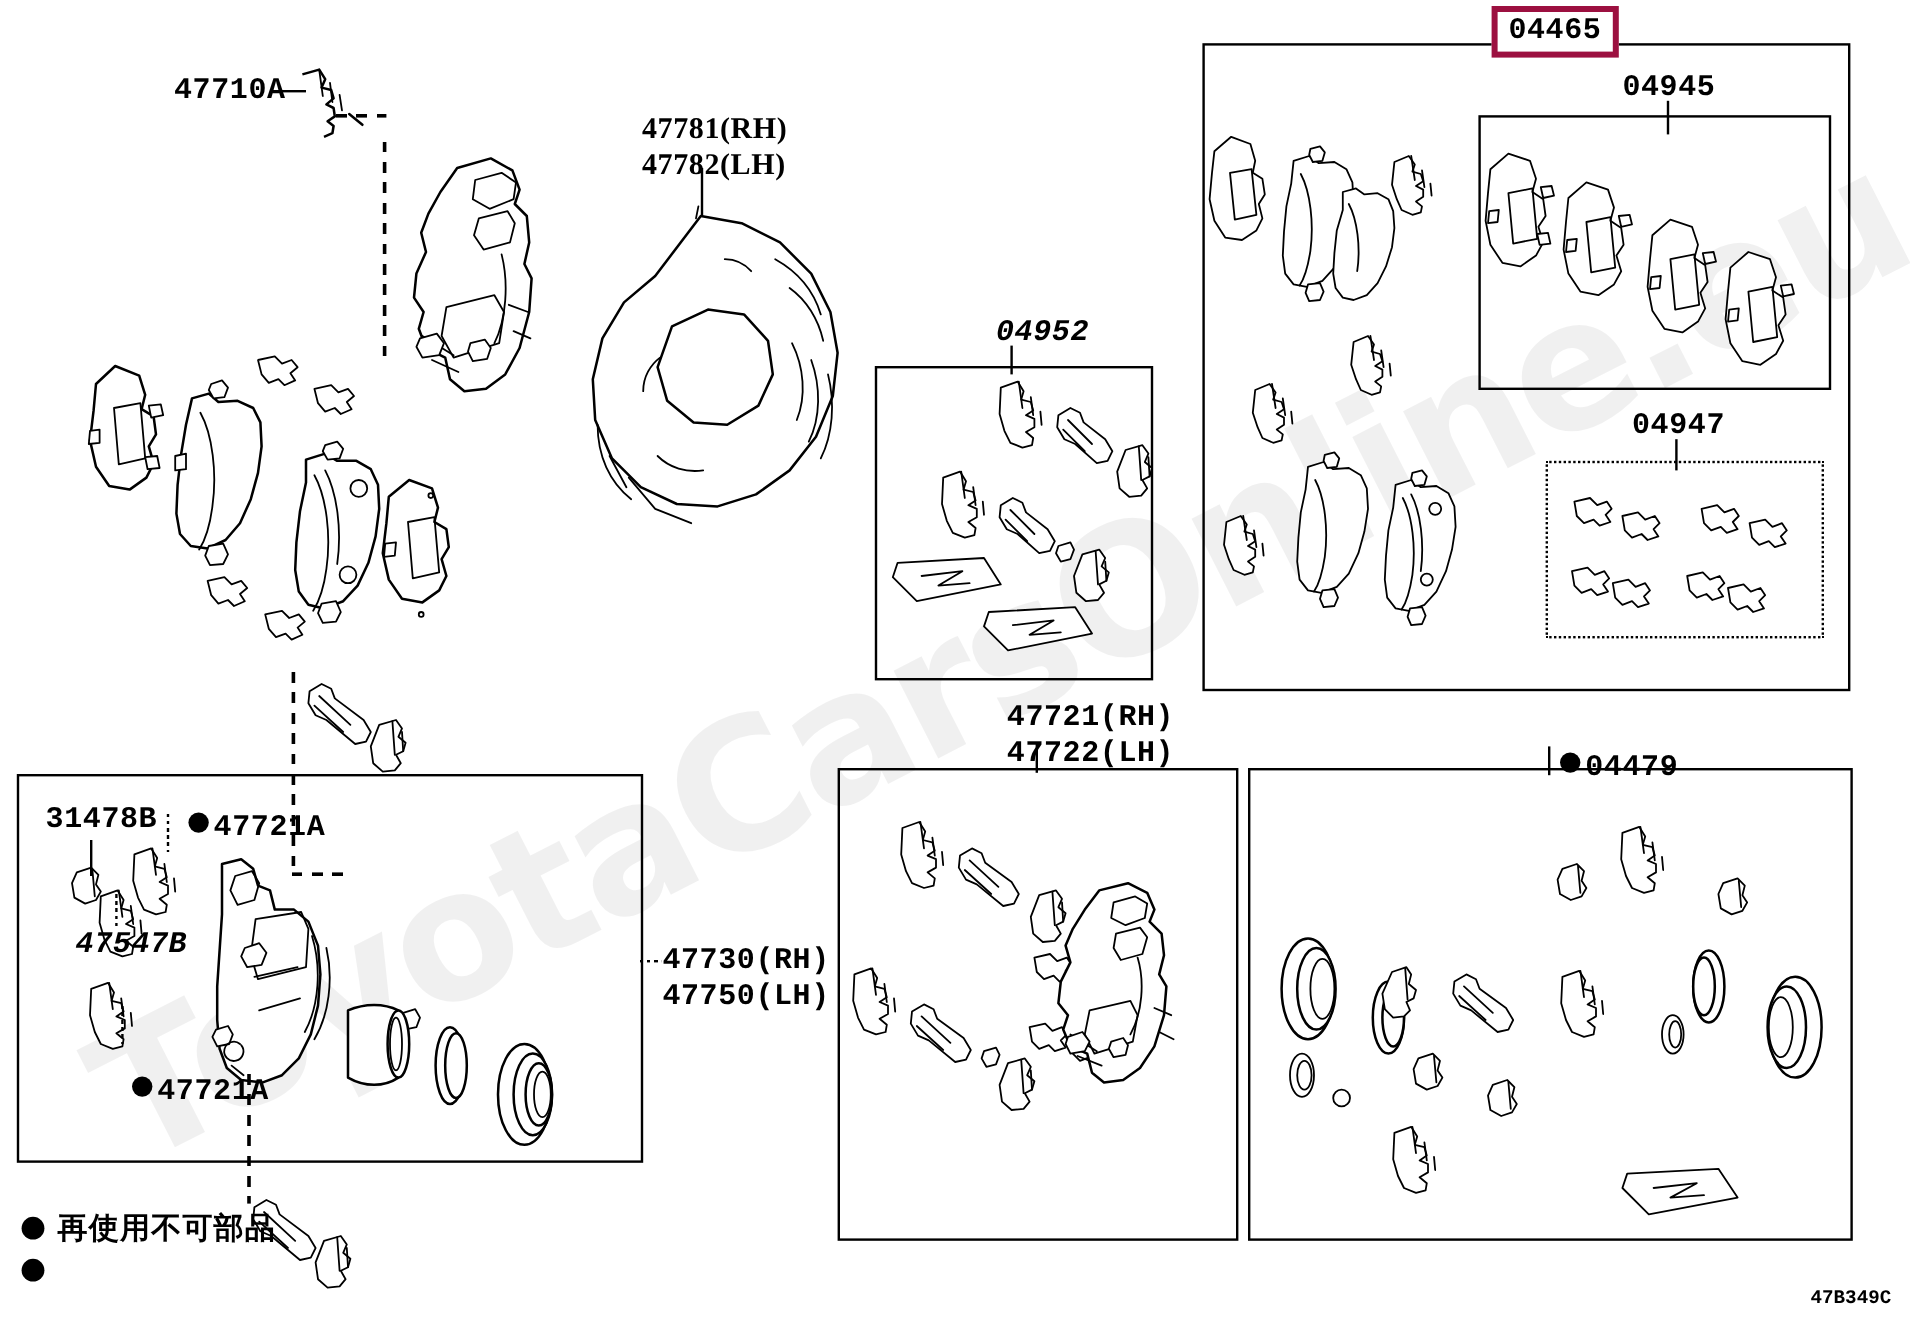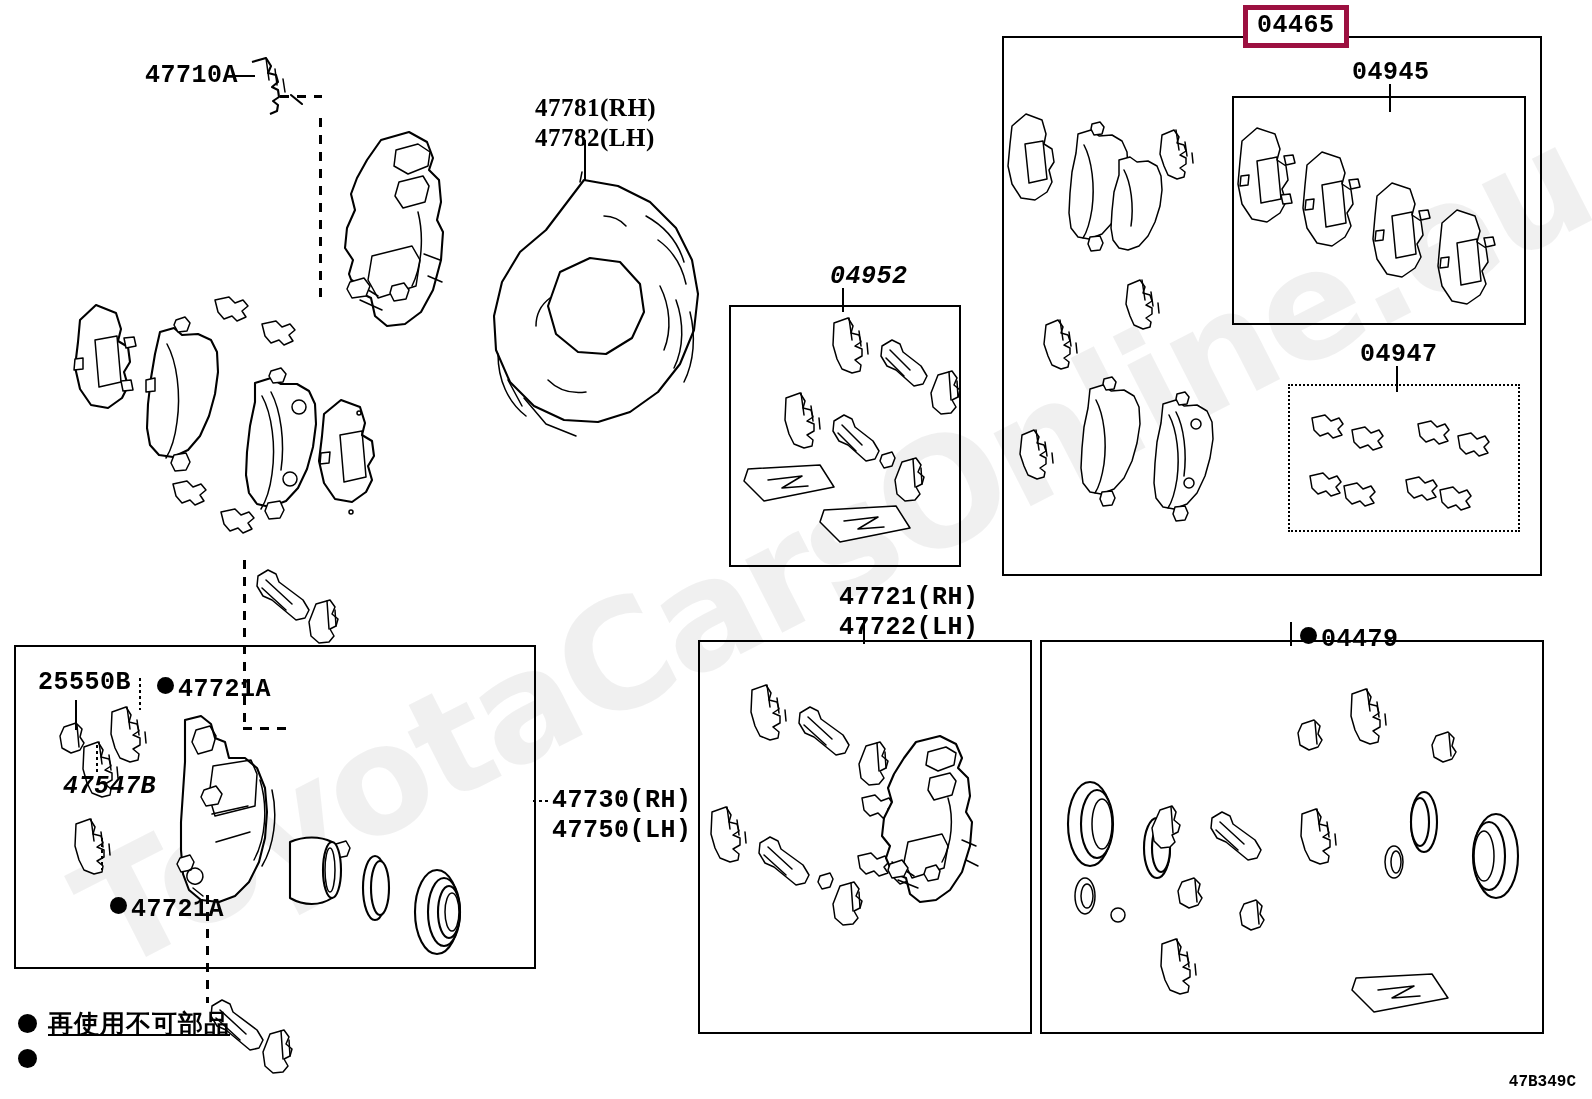--- a/index.html
+++ b/index.html
@@ -50,21 +50,21 @@
             width:3px;}
   .lead-dash-h{position:absolute;z-index:28;
             background-image:repeating-linear-gradient(to right,#000 0 9px,transparent 9px 17px);
             height:3px;}
 
   
   .legend{position:absolute;left:18px;top:1006px;z-index:35;}
   .legend-row{display:flex;align-items:center;gap:11px;height:35px;}
   .legend-row .dot{margin:0;width:19px;height:19px;vertical-align:0;}
   .legend-txt{font-size:25px;font-weight:700;
-              font-family:"DejaVu Sans",sans-serif;text-decoration:underline;}
+              font-family:"DejaVu Sans",sans-serif;}
   .legend-txt.jp{font-size:25px;letter-spacing:1px;}
 
   .figcode{position:absolute;right:16px;bottom:8px;font-size:16px;font-weight:700;
            font-family:"Liberation Mono","DejaVu Sans Mono",monospace;z-index:35;}
 
   
   svg.art{position:absolute;left:0;top:0;width:1592px;height:1099px;z-index:20;
           pointer-events:none;}
   svg.art .ln{fill:none;stroke:#000;stroke-width:2.1;stroke-linejoin:round;stroke-linecap:round;}
   svg.art .ln-t{fill:none;stroke:#000;stroke-width:1.5;stroke-linejoin:round;stroke-linecap:round;}
@@ -434,21 +434,21 @@
   <div class="lbl mono2" style="left:823px;top:583px;margin-left:16px;">47721(RH)
 47722(LH)</div>
 
   <div class="lbl" style="left:1238px;top:596px;">
     <span class="dot"></span><span>04479</span>
   </div>
 
   <div class="lbl mono2" style="left:552px;top:786px;text-align:right;">47730(RH)
 47750(LH)</div>
 
-  <div class="lbl" style="left:38px;top:668px;">25550B</div>
+  <div class="lbl" style="left:38px;top:668px;">31478B</div>
 
   <div class="lbl" style="left:95px;top:646px;">
     <span class="dot"></span><span>47721A</span>
   </div>
 
   <div class="lbl" style="left:63px;top:772px;font-style:italic;">47547B</div>
 
   <div class="lbl" style="left:48px;top:866px;">
     <span class="dot"></span><span>47721A</span>
   </div>

